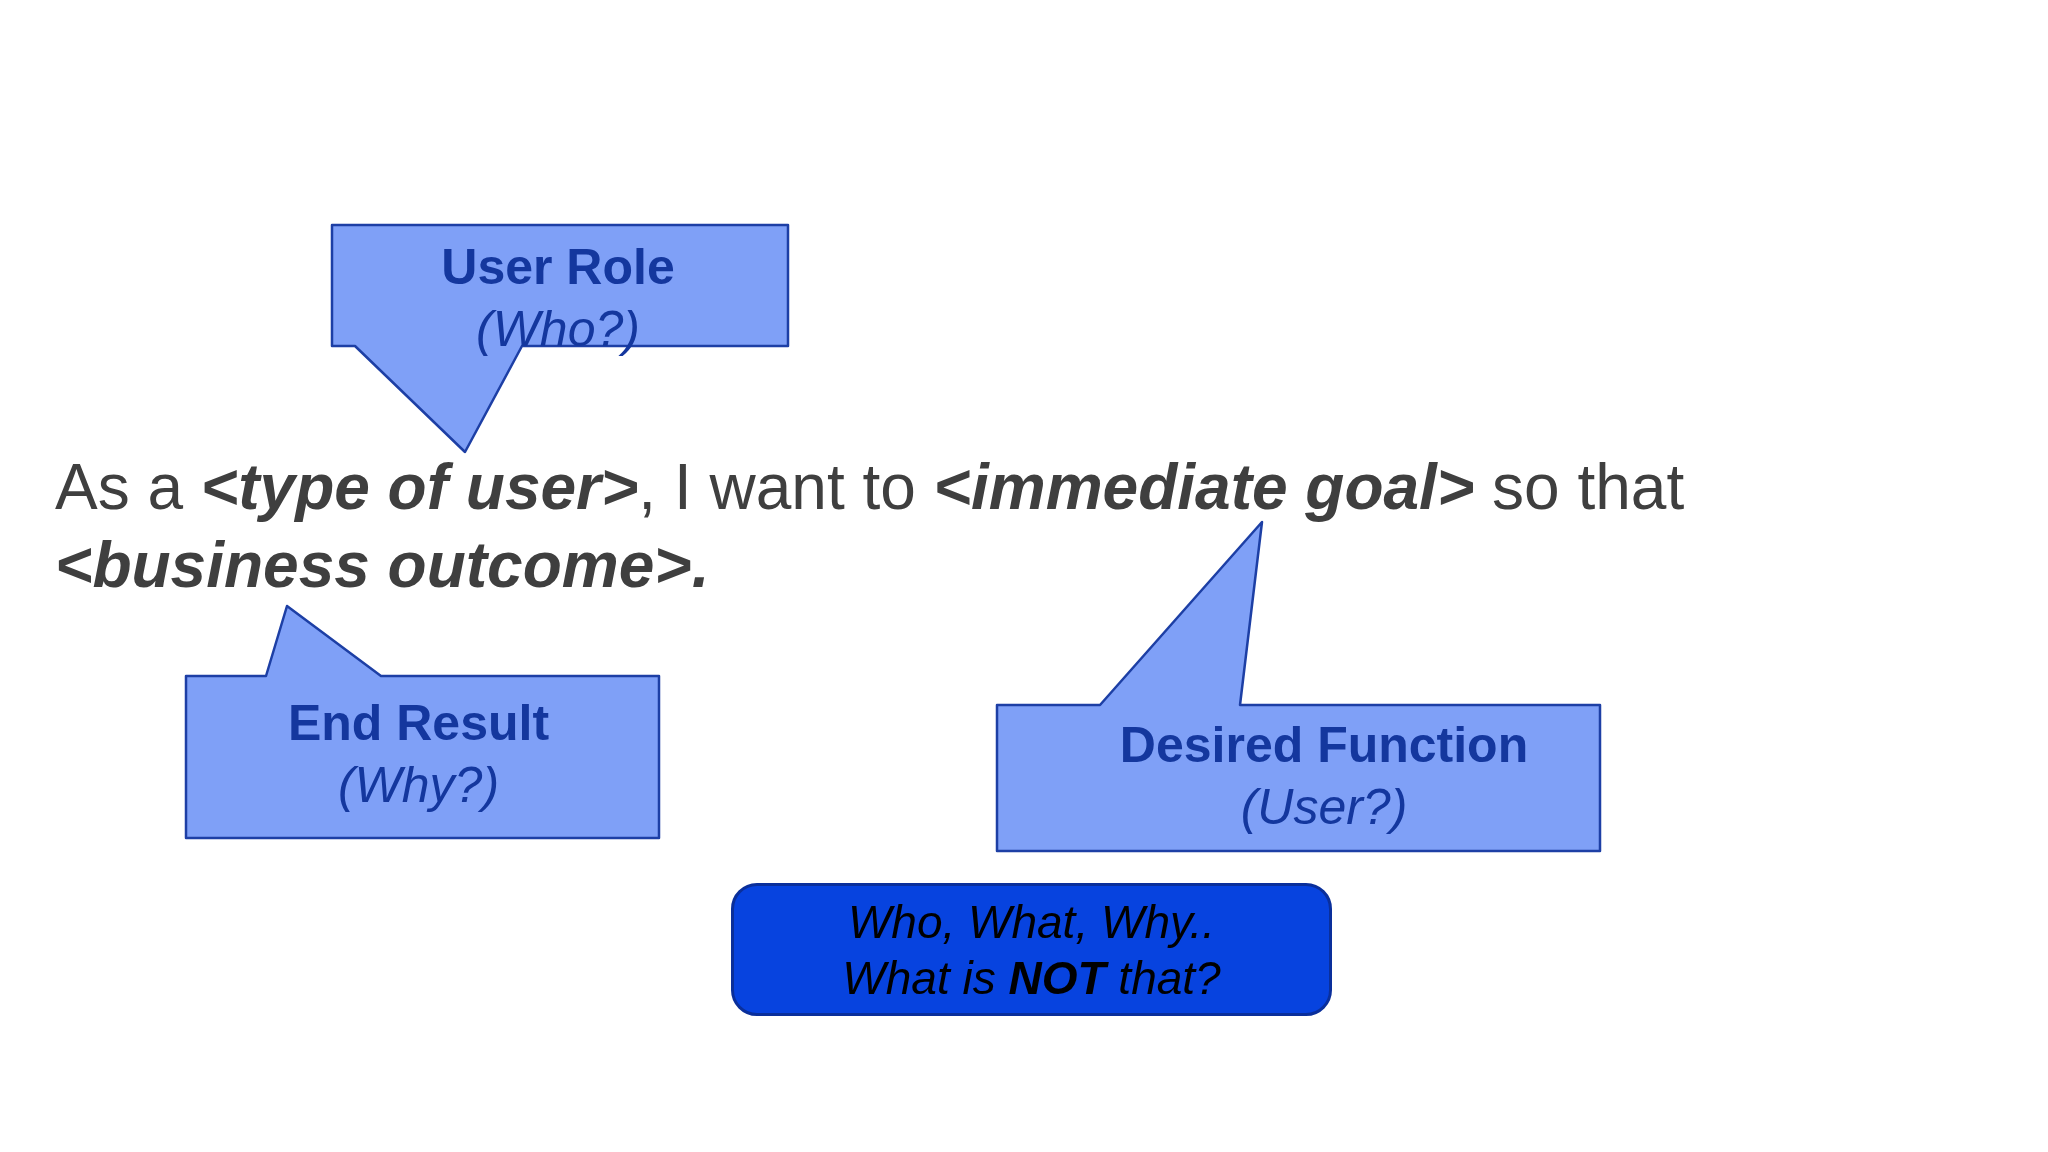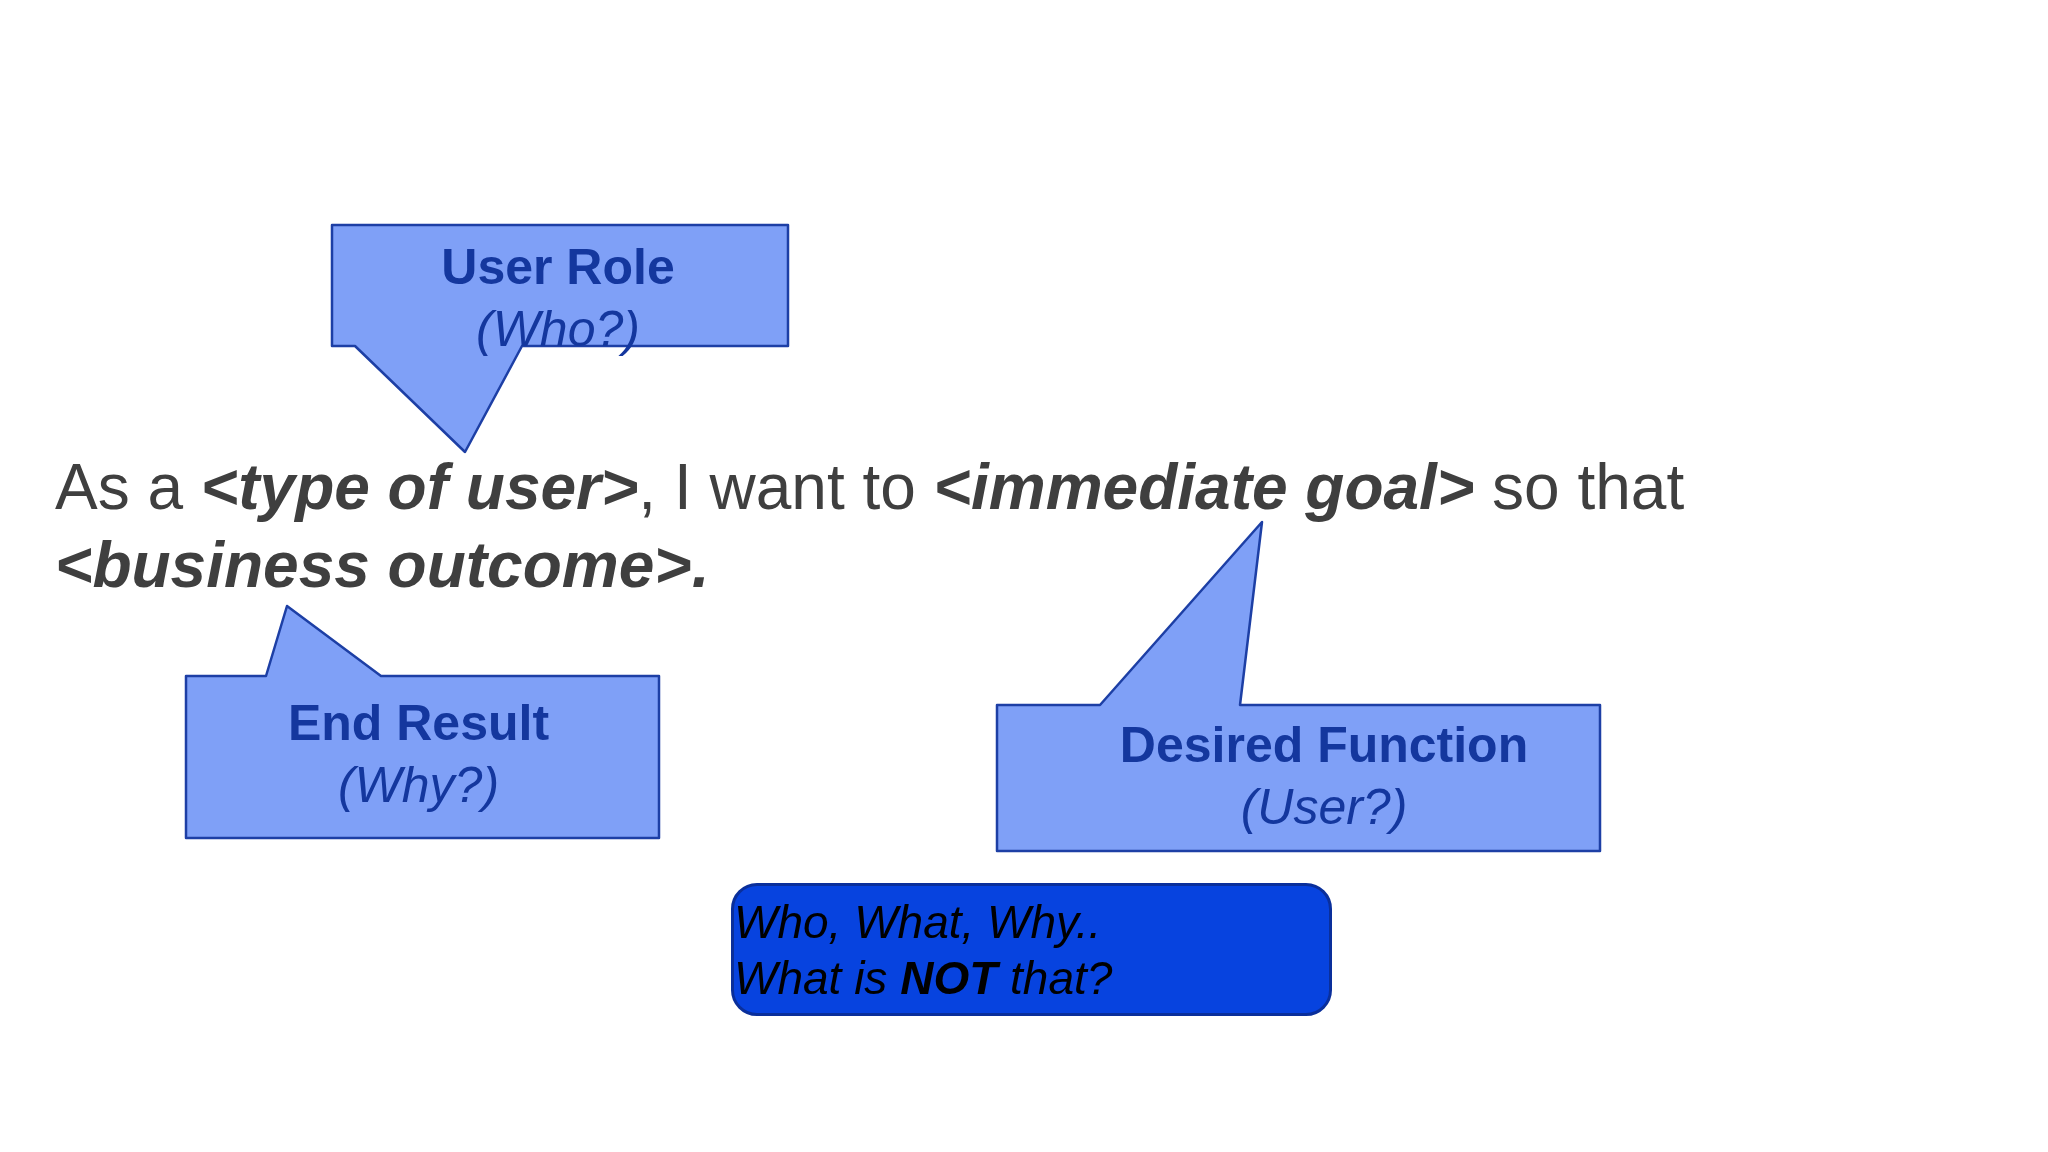--- a/index.html
+++ b/index.html
@@ -52,21 +52,21 @@
     font-size:64px;line-height:78px;
     color:var(--sentence-color);
   }
   .story-sentence span.em{font-weight:bold;font-style:italic;}
   .note-box{
     position:absolute;left:731px;top:883px;width:601px;height:133px;
     background:var(--note-fill);
     border:3px solid var(--note-border);
     border-radius:26px;
     box-sizing:border-box;
-    display:flex;flex-direction:column;justify-content:center;align-items:flex-start;
+    display:flex;flex-direction:column;justify-content:center;align-items:center;
     color:var(--note-text);
     font-size:46px;line-height:56px;font-style:italic;
     text-align:center;
   }
 </style>
 </head>
 <body>
 
 <div class="slide">
 

